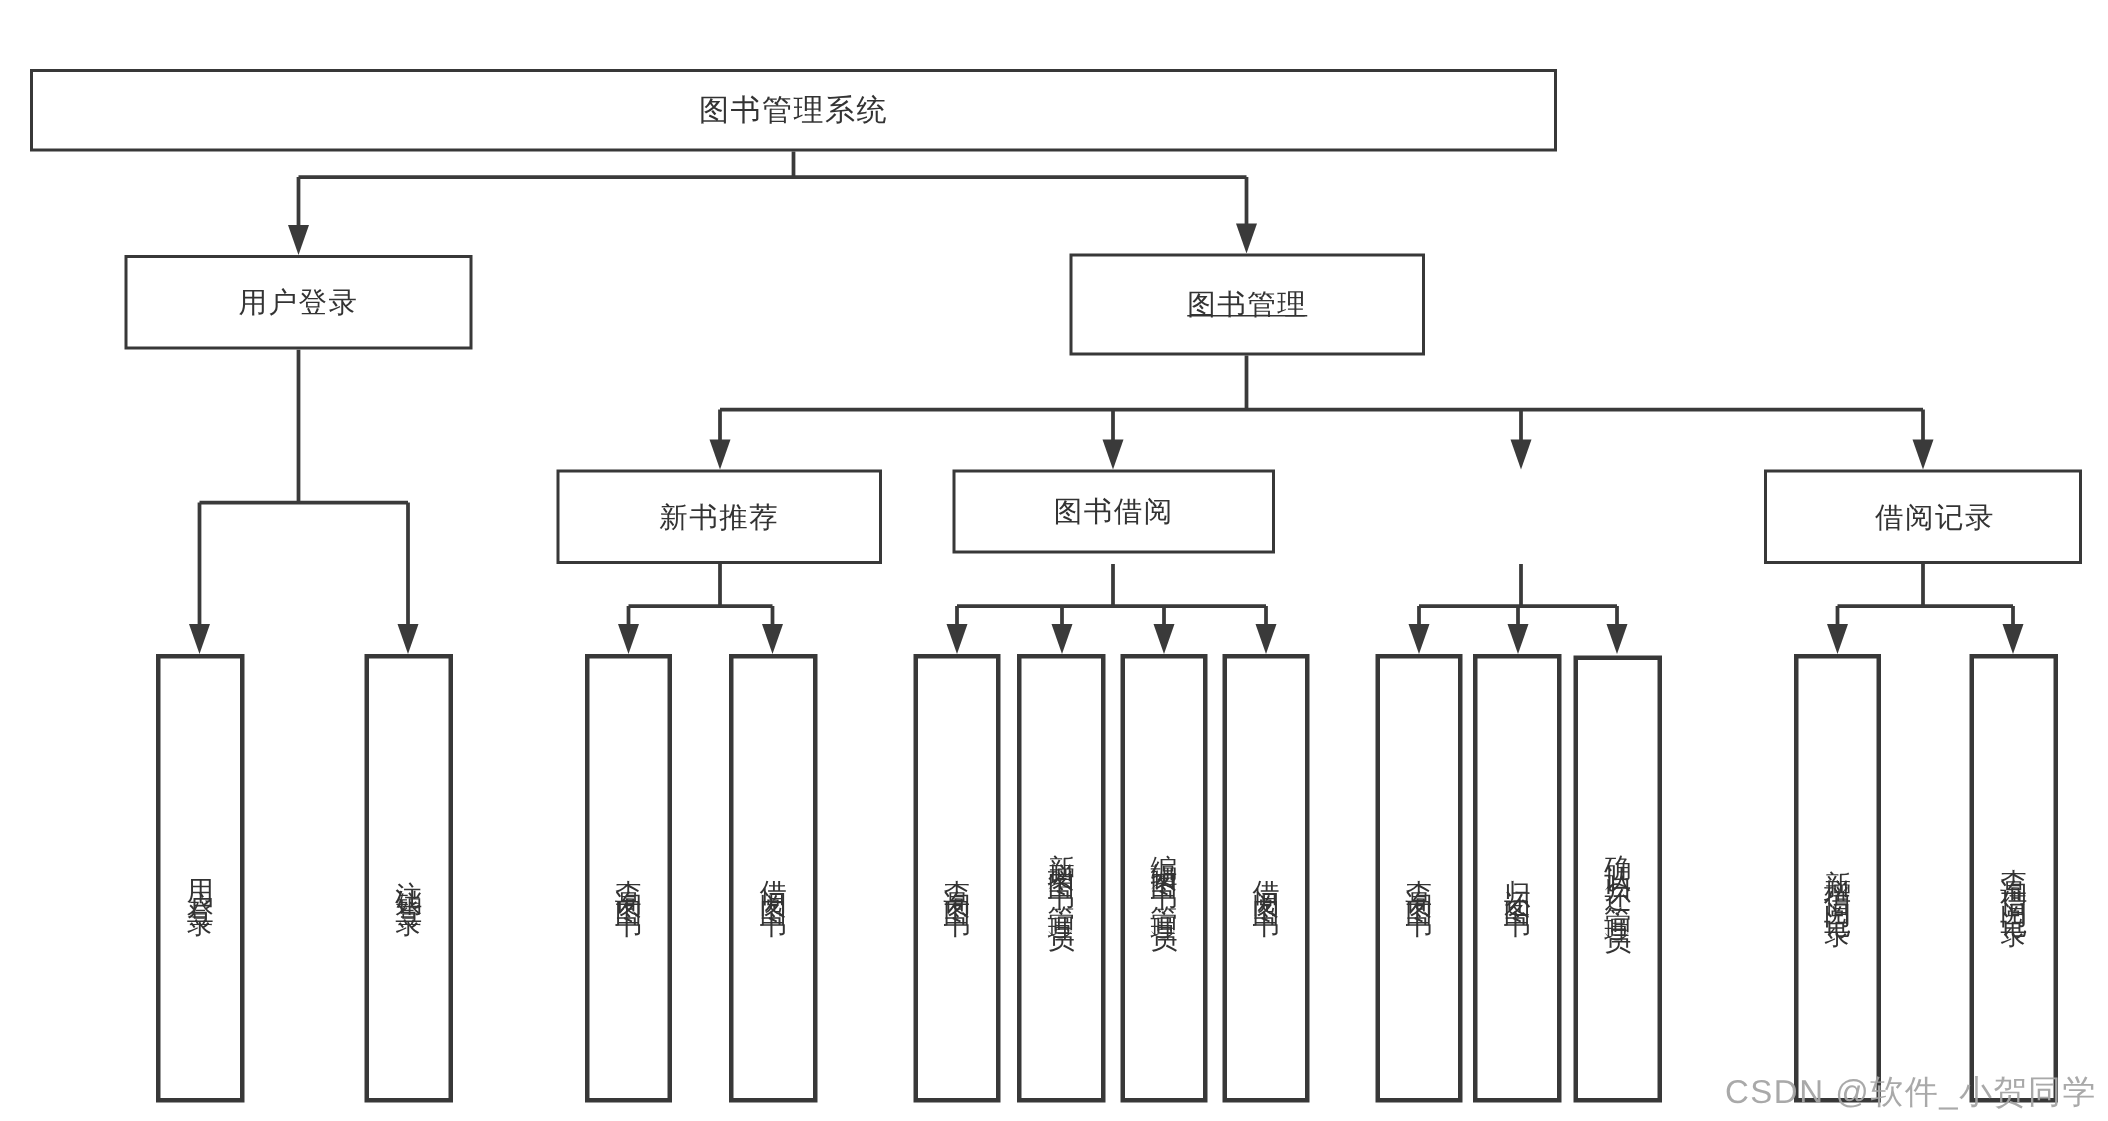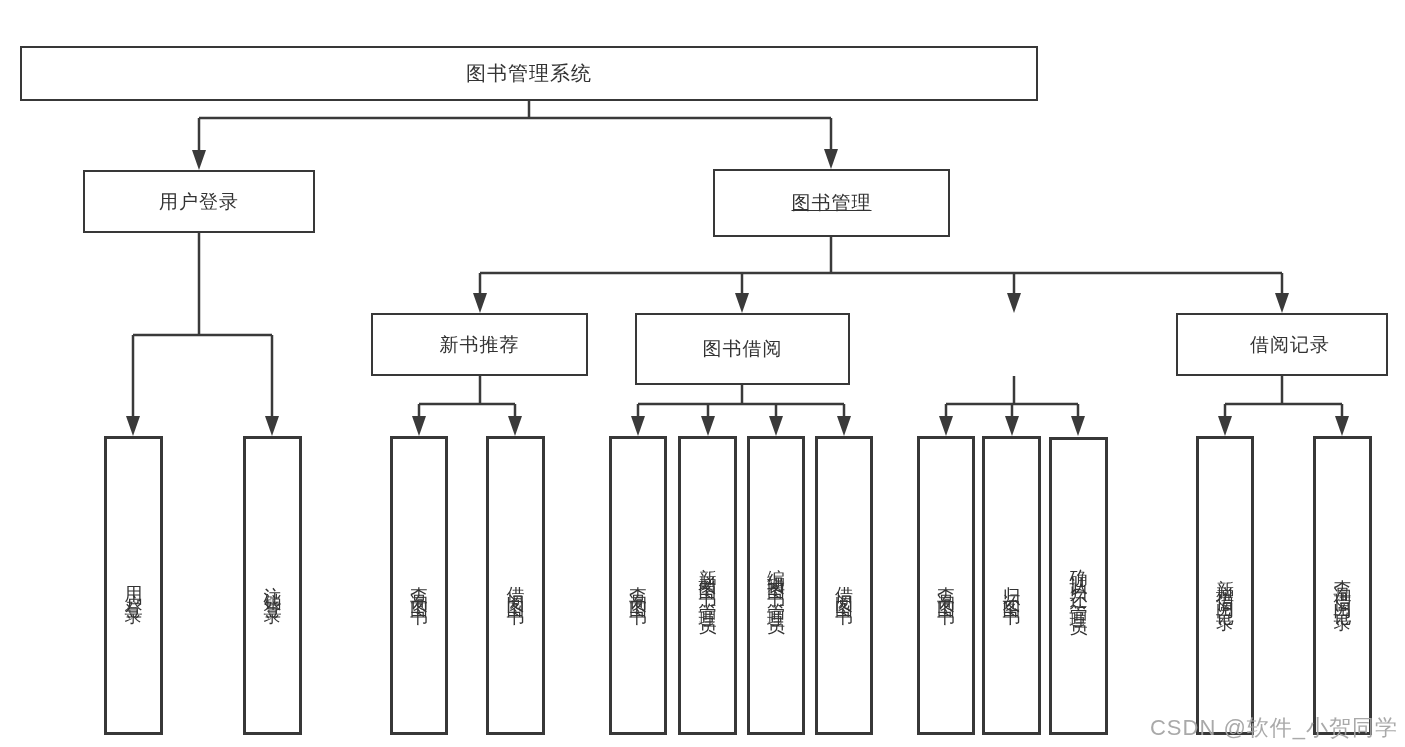--- a/index.html
+++ b/index.html
@@ -98,21 +98,21 @@
       <path d="M1335,416 L1349,416 L1342,436 Z"></path>
     </g>
   </svg>
 
   <div class="node root" style="left:20px;top:13px;width:1018px;height:55px;margin-top:33px;">图书管理系统</div>
 
   <div class="node" style="left:83px;top:170px;width:232px;height:63px;">用户登录</div>
   <div class="node" style="left:713px;top:169px;width:237px;height:68px;text-decoration:underline;">图书管理</div>
 
   <div class="node" style="left:371px;top:313px;width:217px;height:63px;">新书推荐</div>
-  <div class="node" style="left:635px;top:313px;width:215px;height:72px;">图书借阅</div>
+  <div class="node" style="left:635px;top:313px;width:215px;height:56px;">图书借阅</div>
   <div class="node" style="left:1176px;top:313px;width:212px;height:63px;padding-left:16px;">借阅记录</div>
 
   <div class="leaf" style="left:104px;top:436px;width:59px;height:299px;">
     <span>用户登录</span>
     </div>
   <div class="leaf" style="left:243px;top:436px;width:59px;height:299px;">
     <span>注销登录</span>
     </div>
 
   <div class="leaf" style="left:390px;top:436px;width:58px;height:299px;">

